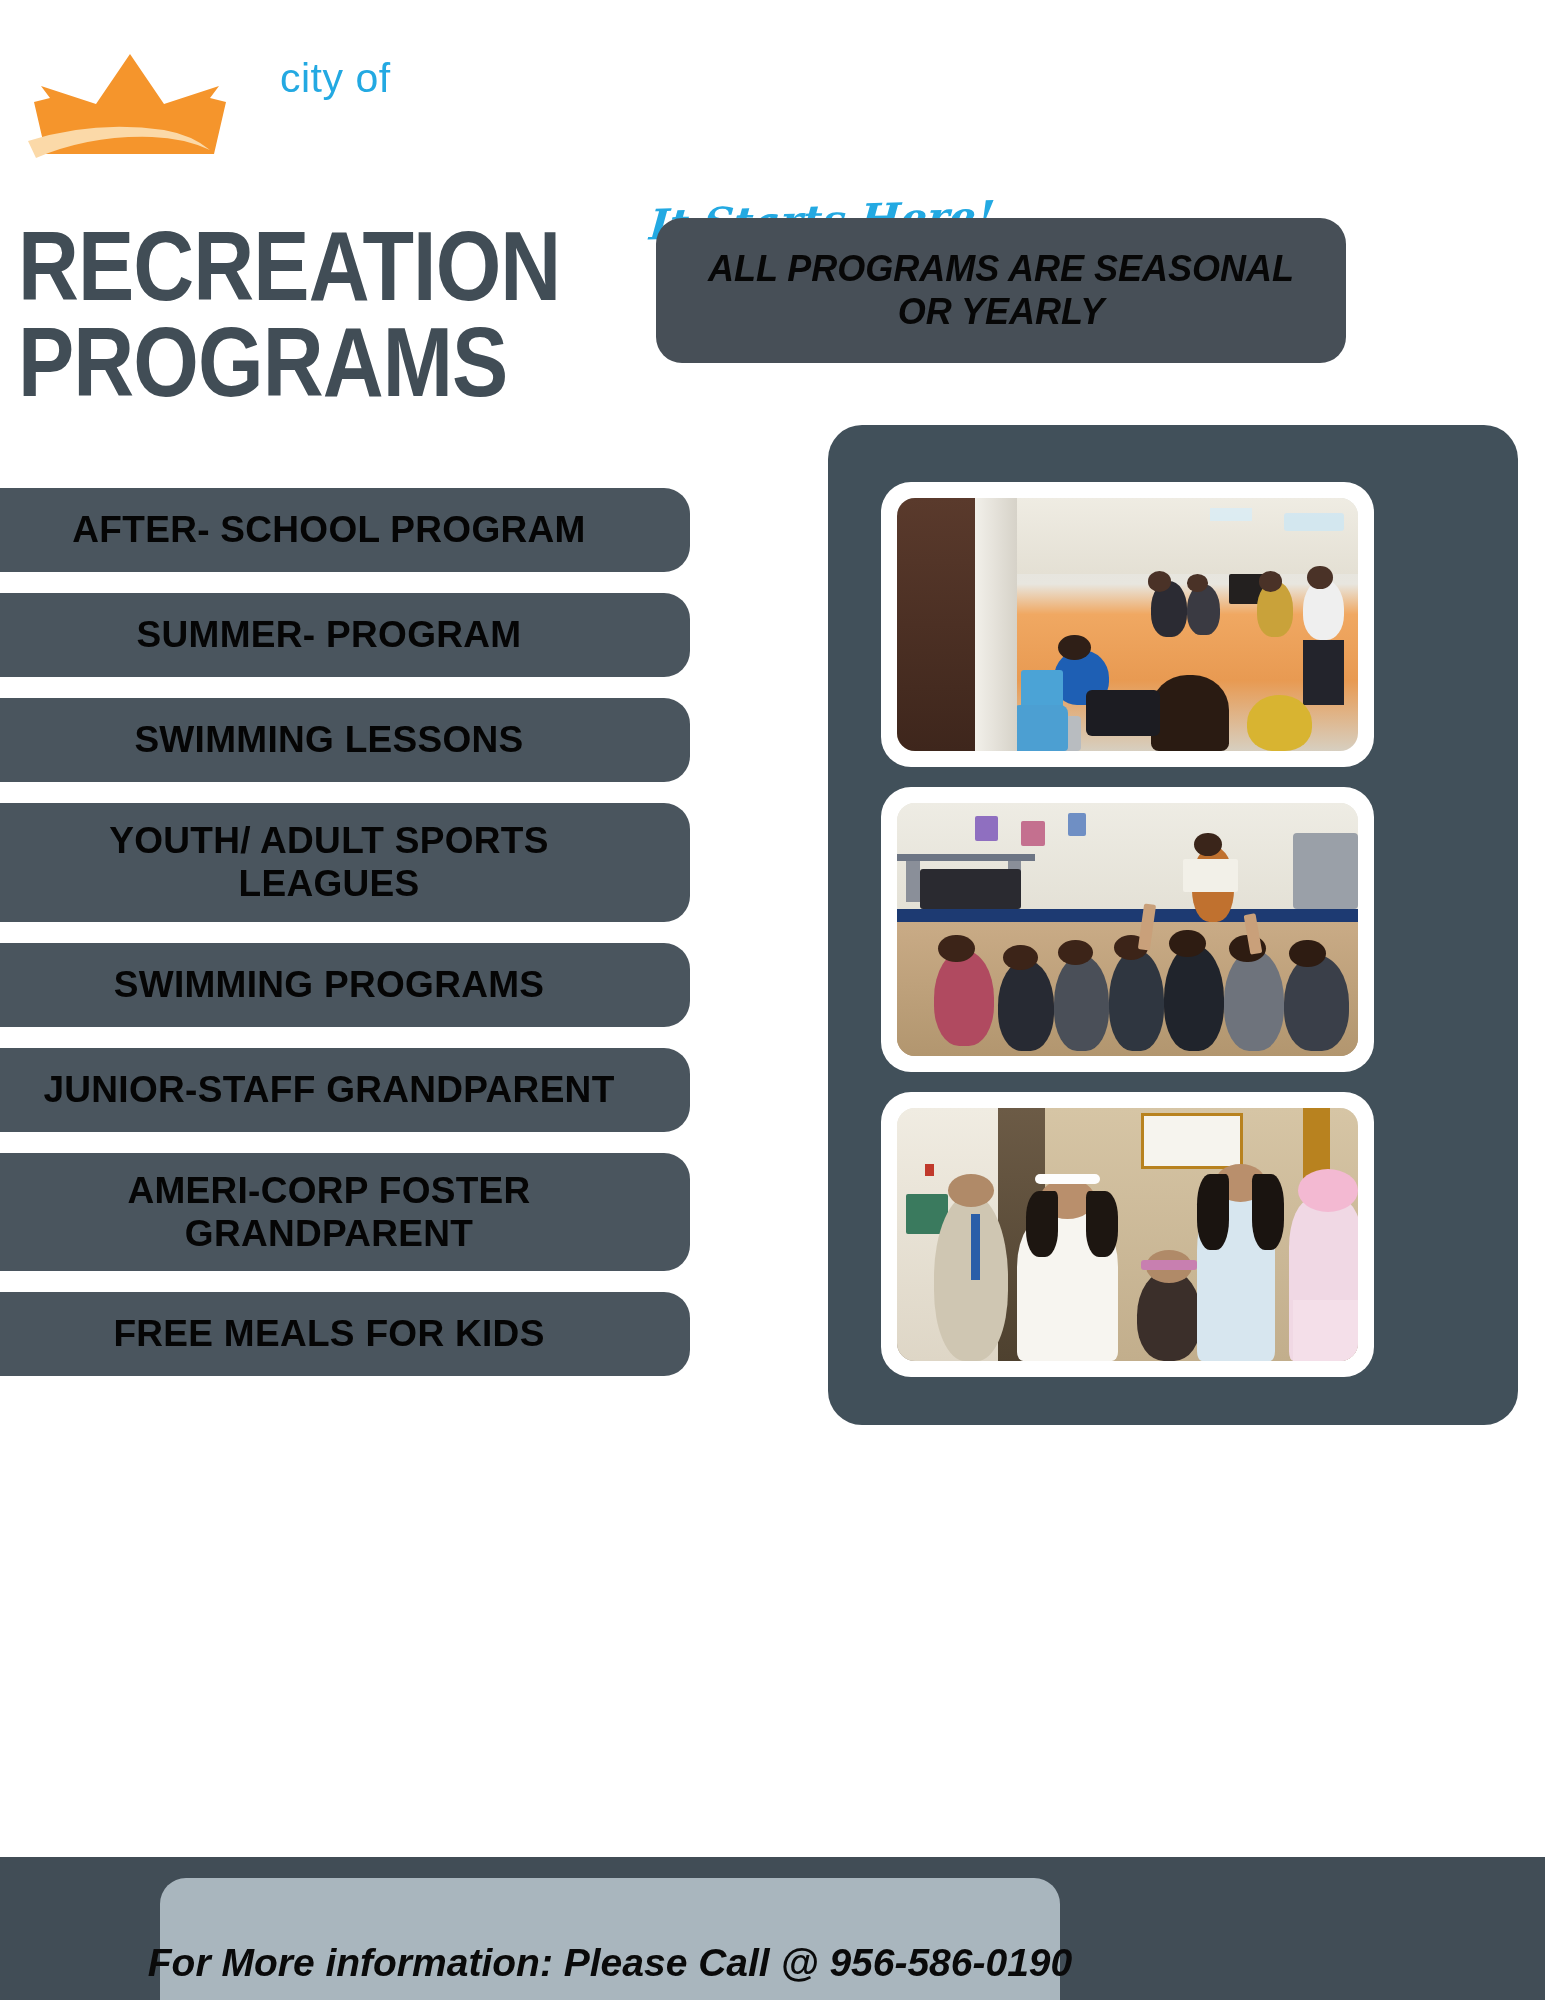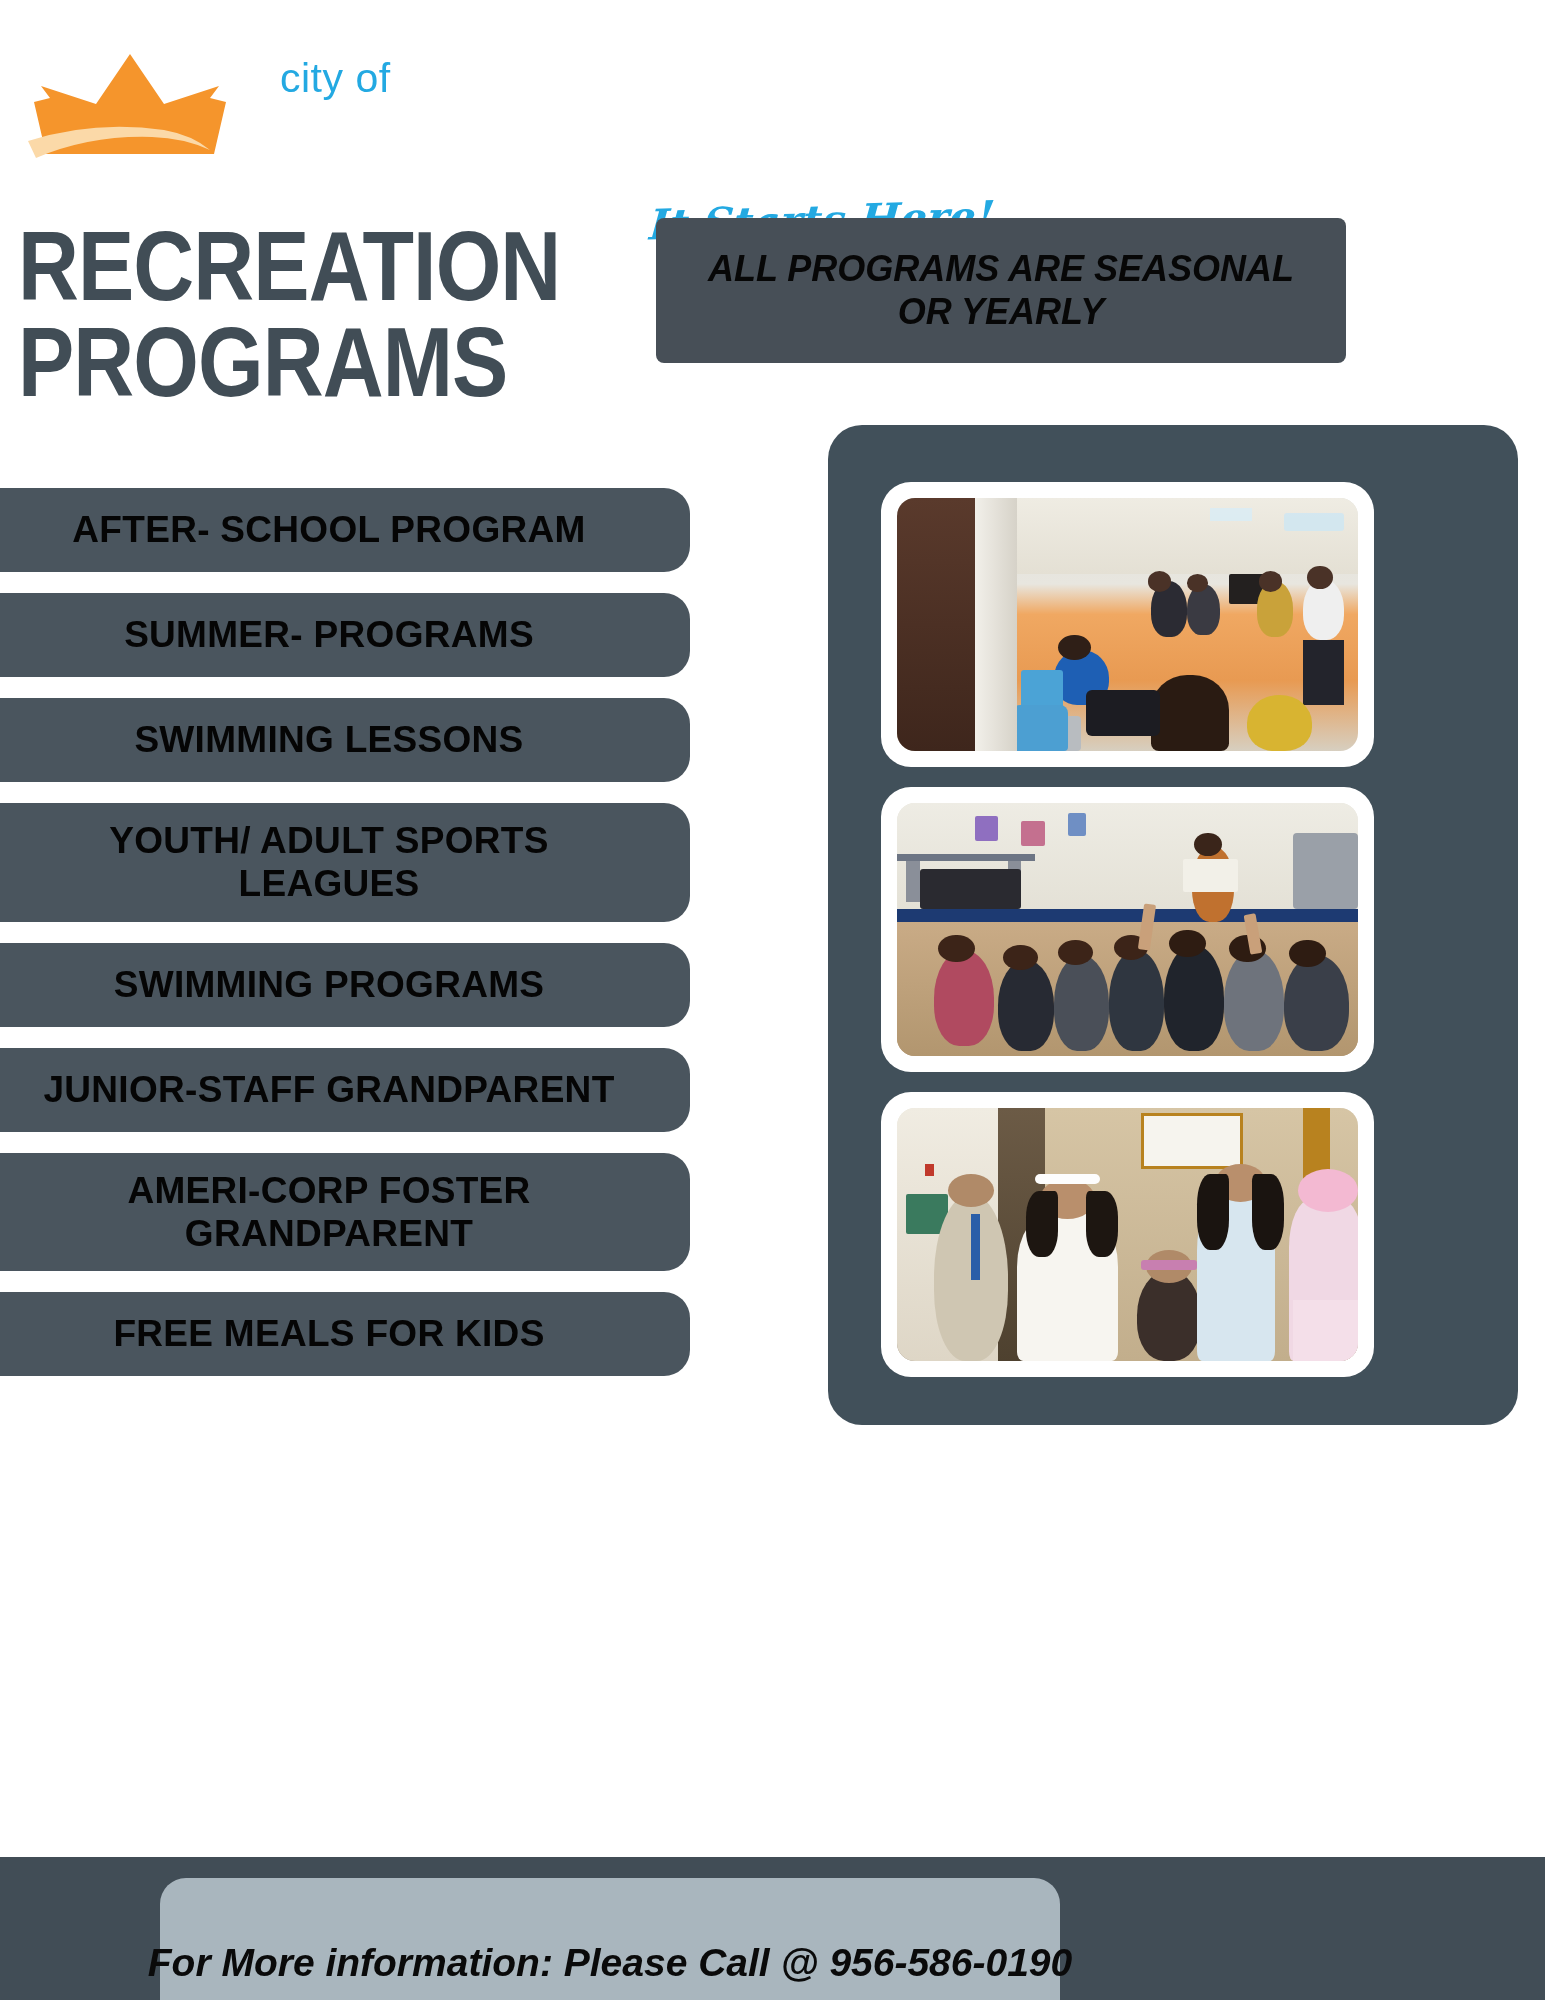--- a/index.html
+++ b/index.html
@@ -105,21 +105,21 @@
     letter-spacing: 0.3px;
     white-space: pre-line;
   }
 
   
   .seasonal-banner {
     position: absolute;
     left: 656px; top: 218px;
     width: 690px; height: 145px;
     background: #474F57;
-    border-radius: 8px;
+    border-radius: 26px;
     display: flex;
     align-items: center;
     justify-content: center;
     padding: 0 26px;
   }
 
   .seasonal-text {
     font-size: 36px;
     font-weight: 700;
     font-style: italic;
@@ -251,21 +251,21 @@
   <div class="logo-tagline">It Starts Here!</div>
 </div>
 
 <div class="page-title">RECREATION PROGRAMS</div>
 
 <div class="program-list">
   <div class="pill">
     <span class="pill-label">AFTER- SCHOOL PROGRAM</span>
   </div>
   <div class="pill">
-    <span class="pill-label">SUMMER- PROGRAMS</span>
+    <span class="pill-label">SUMMER- PROGRAM</span>
   </div>
   <div class="pill">
     <span class="pill-label">SWIMMING LESSONS</span>
   </div>
   <div class="pill">
     <span class="pill-label">YOUTH/ ADULT SPORTS
 LEAGUES</span>
   </div>
   <div class="pill">
     <span class="pill-label">SWIMMING PROGRAMS</span>

